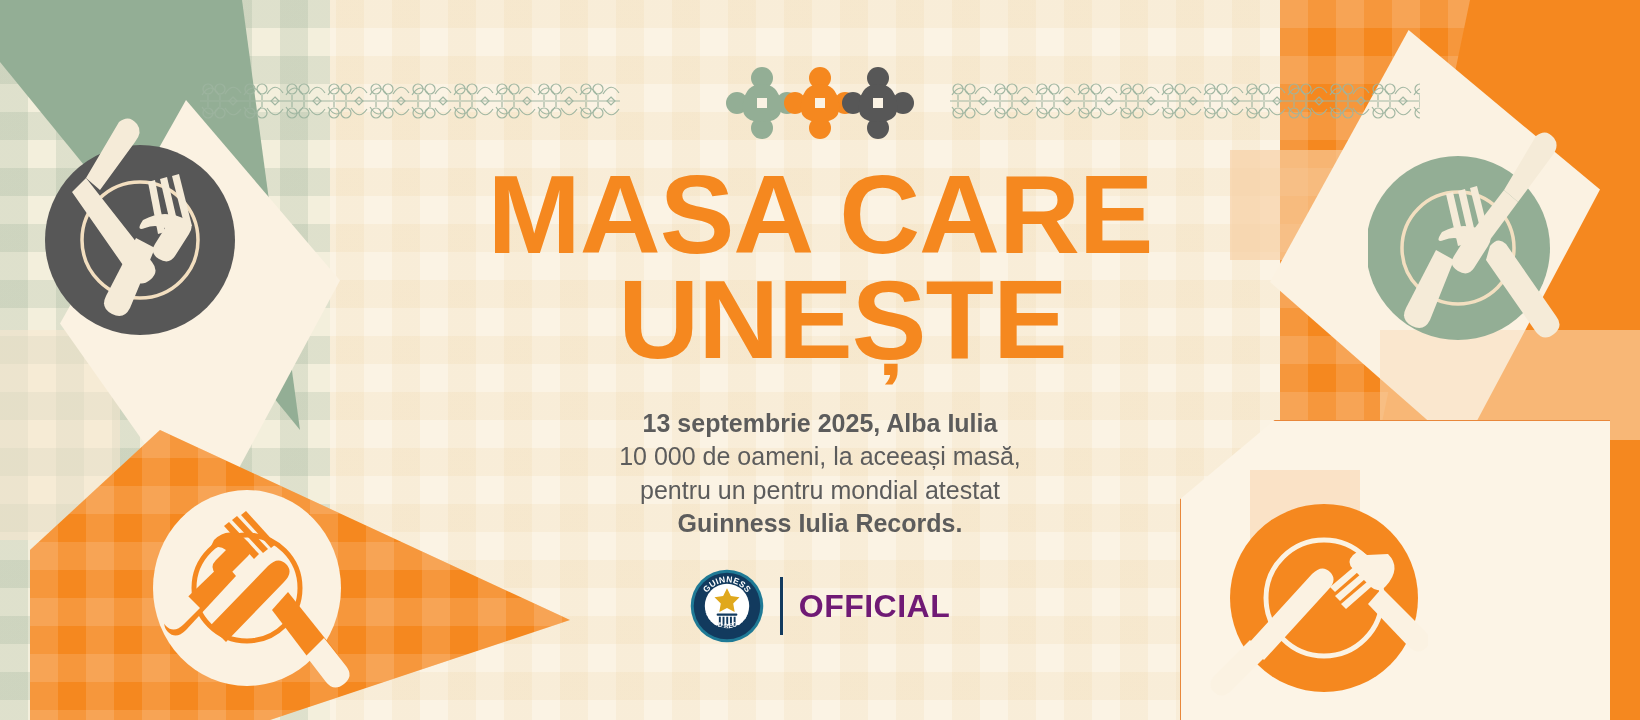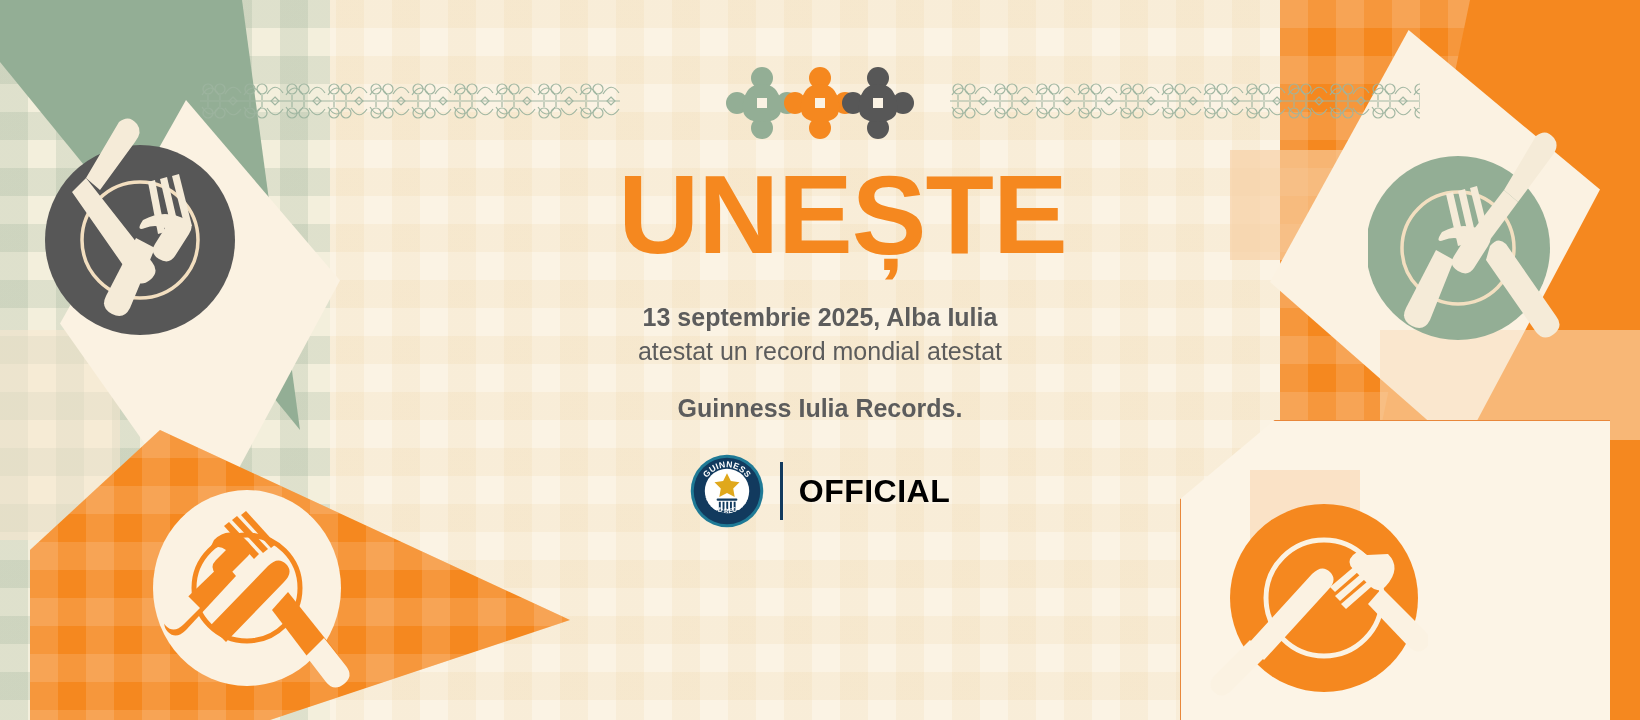--- a/index.html
+++ b/index.html
@@ -122,34 +122,34 @@
   }
   #headline .l2 { display:block;margin-left:45px; }
 
   #subtitle {
     margin-top:34px;
     color:#5C5C5C;
     font-size:25px;
     line-height:1.34;
     font-family:"Liberation Sans", sans-serif;
   }
-  #subtitle .b { font-weight:bold;margin-top:24px; }
+  #subtitle .b { font-weight:bold; }
 
   
   #gwr {
     margin-top:28px;
     display:inline-flex;
     align-items:center;
     gap:16px;
   }
   #gwr-seal { width:74px; height:74px; display:block; }
   #gwr-rule { width:3px; height:58px; background:#123A5E; }
   #gwr-text {
     text-align:left;
-    color:#000000;
+    color:#701a75;
     font-weight:bold;
     font-size:32px;
     line-height:1.0;
     letter-spacing:.5px;
   }
   #gwr-text div { display:block; }
 </style>
 </head>
 <body>
 
@@ -319,26 +319,28 @@
         <circle cx="158" cy="20" r="11"></circle>
           <circle cx="158" cy="70" r="11"></circle>
         <circle cx="133" cy="45" r="11"></circle>
           <circle cx="183" cy="45" r="11"></circle>
         <path d="M158 26 q16 0 19 19 q3 19 -19 19 q-22 0 -19 -19 q3 -19 19 -19Z"></path>
         <rect x="153" y="40" width="10" height="10" fill="#FBF3E4"></rect>
       </g>
     </svg>
 
     <h1 id="headline">
+      <span>MASA CARE</span>
       <span class="l2">UNEȘTE</span>
     </h1>
 
     <div id="subtitle">
       <div class="b">13 septembrie 2025, Alba Iulia</div>
-      <div>atestat un record mondial atestat</div>
+      <div>10 000 de oameni, la aceeași masă,</div>
+      <div>pentru un pentru mondial atestat</div>
       <div class="b">Guinness Iulia Records.</div>
     </div>
 
     <div id="gwr">
       <svg id="gwr-seal" viewBox="0 0 100 100" xmlns="http://www.w3.org/2000/svg">
         <circle cx="50" cy="50" r="49" fill="#1F7A96"></circle>
         <circle cx="50" cy="50" r="45" fill="#123A5E"></circle>
         <circle cx="50" cy="50" r="30" fill="#FFFFFF"></circle>
         <path d="M50 26 l5.2 10.6 l11.7 1.7 l-8.5 8.2 l2 11.6 L50 52.6 l-10.4 5.5 l2 -11.6 l-8.5 -8.2 l11.7 -1.7Z" fill="#E0A81C"></path>
         <g fill="#123A5E">

